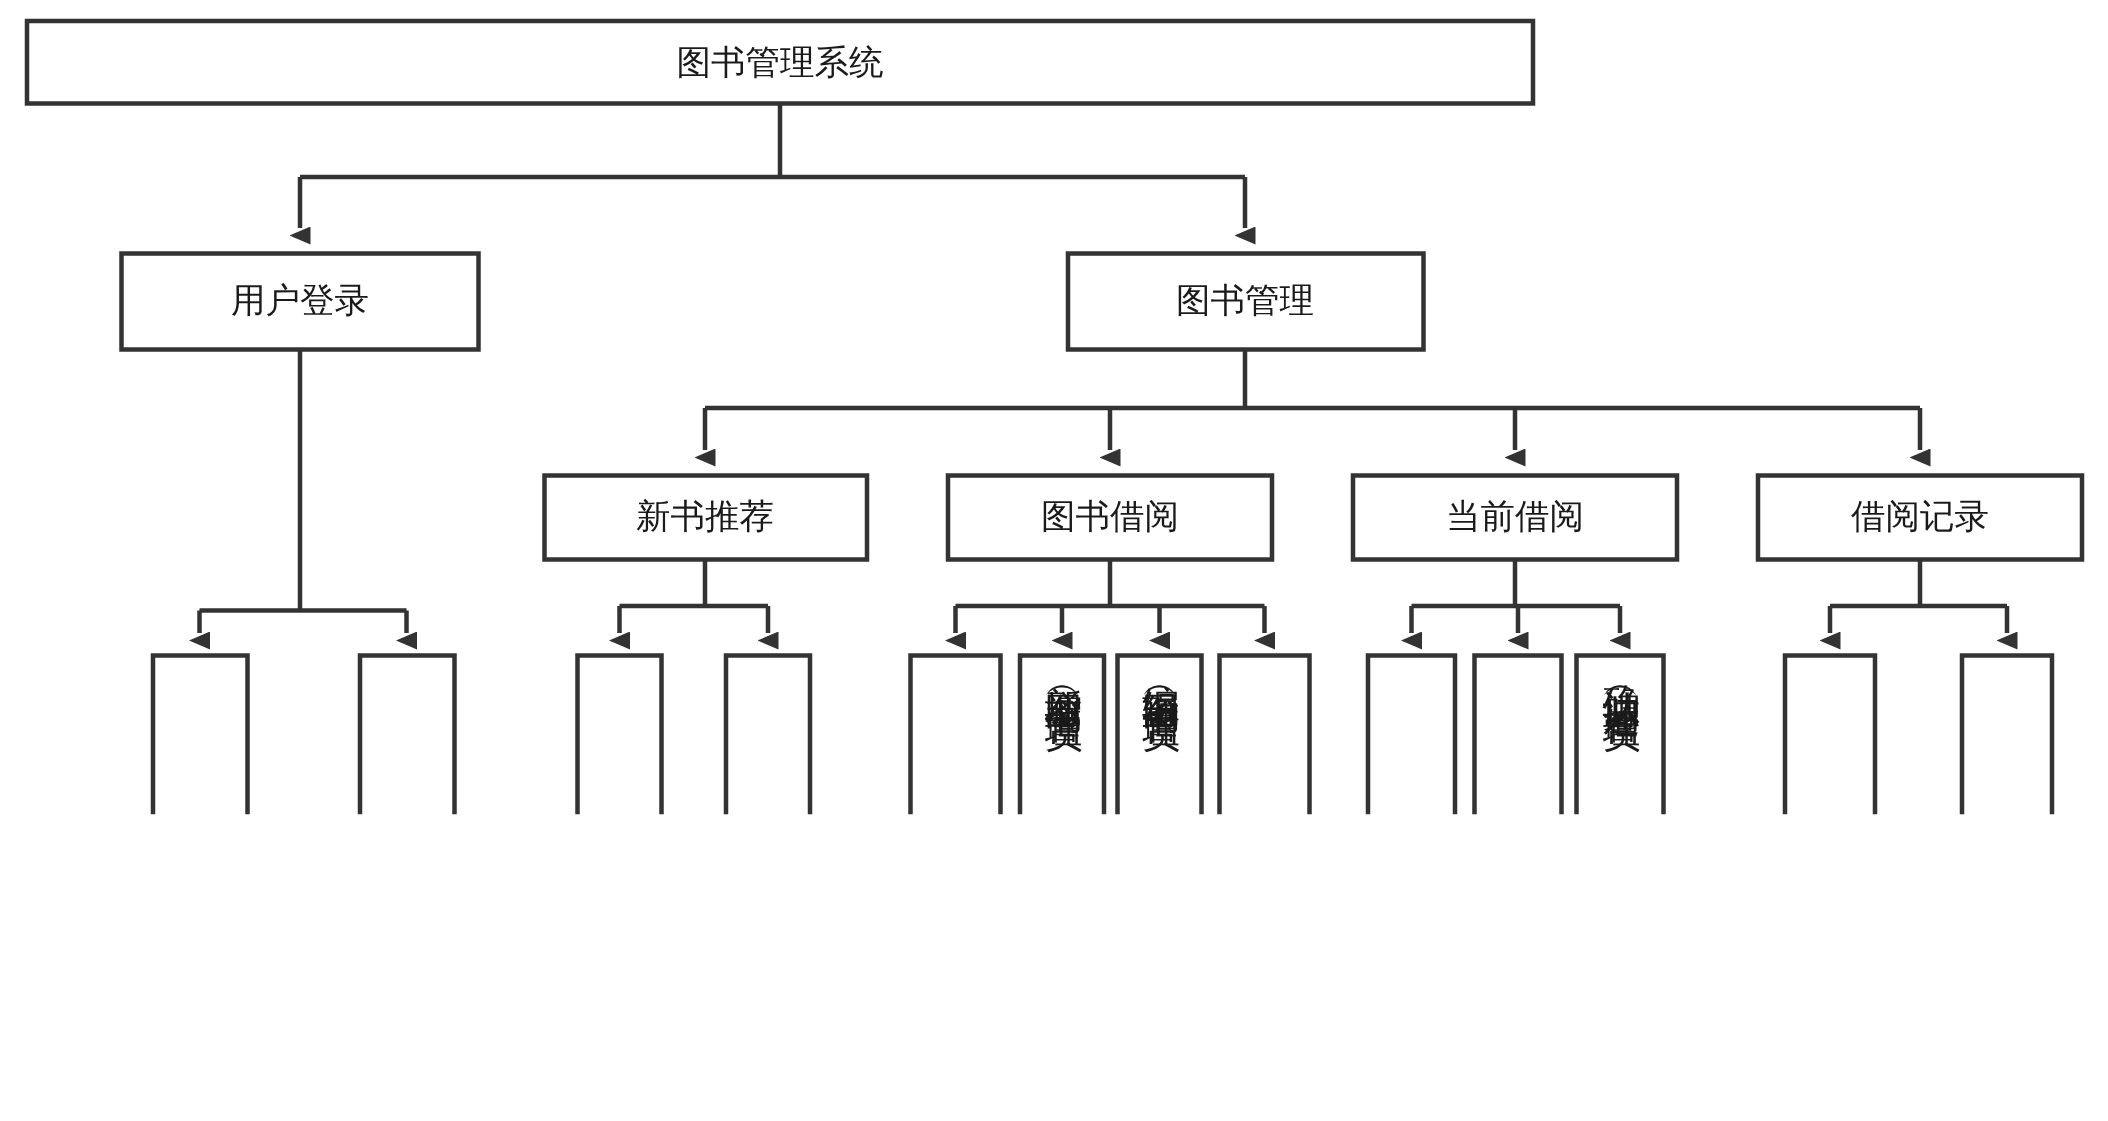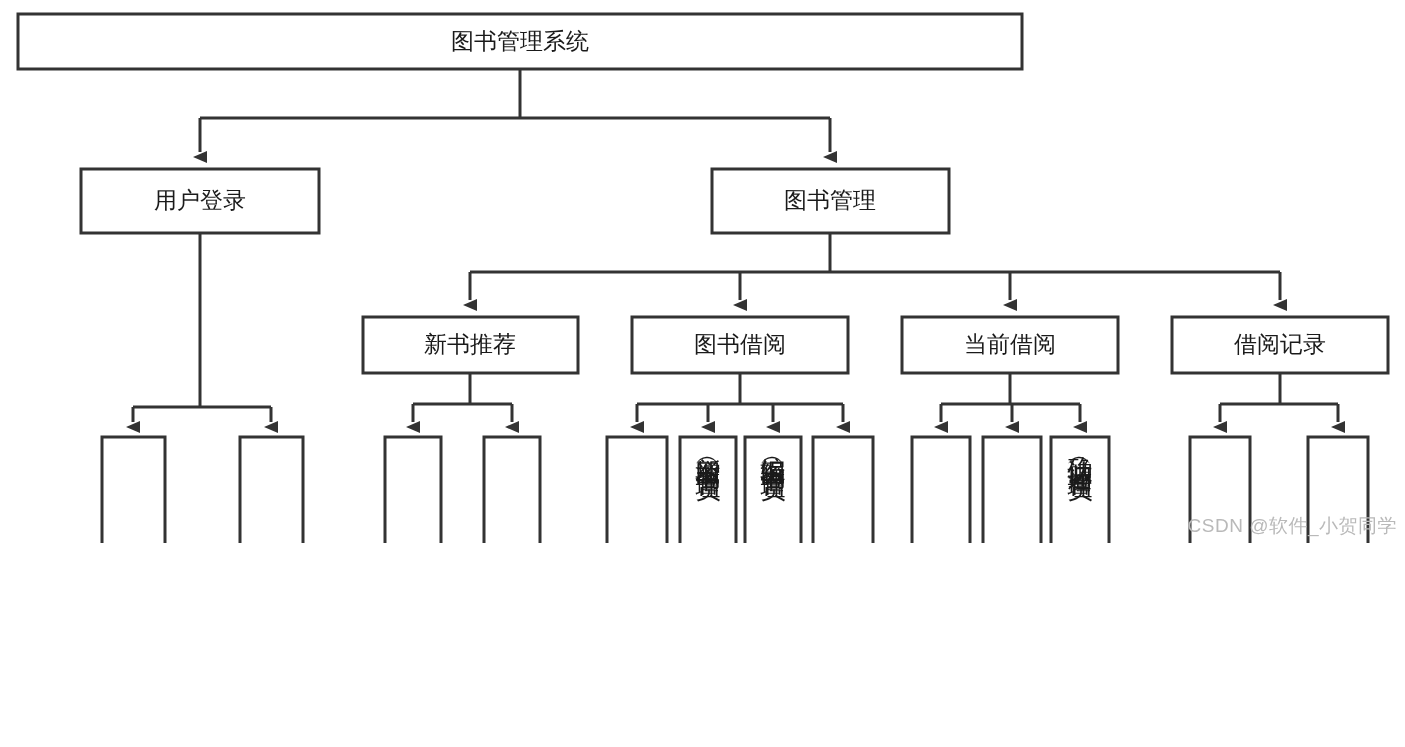--- a/index.html
+++ b/index.html
@@ -228,15 +228,14 @@
   <div class="vlabel-wrap" style="left:1051px; top:437px; width:58px; height:298px; align-items:flex-start;">
     <span class="vlabel">确认归还（管理员）</span>
   </div>
   <div class="vlabel-wrap" style="left:1190px; top:437px; width:60px; height:298px;">
     <span class="vlabel">新增借阅记录</span>
   </div>
   <div class="vlabel-wrap" style="left:1308px; top:437px; width:60px; height:298px;">
     <span class="vlabel">查询借阅记录</span>
   </div>
 
-  <div class="watermark">CSDN @软件_小贺同学</div>
 
 </div>
 
 </body></html>

